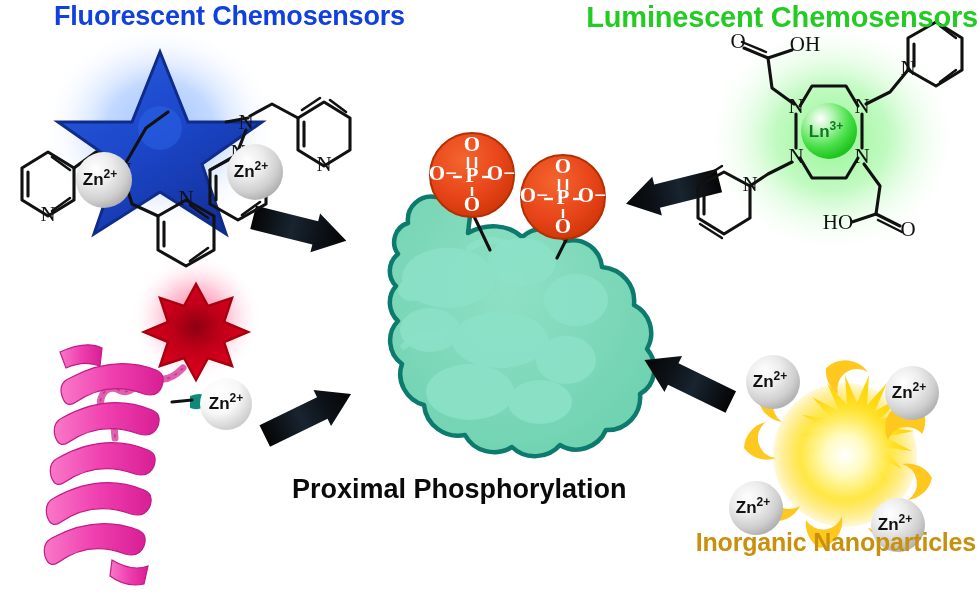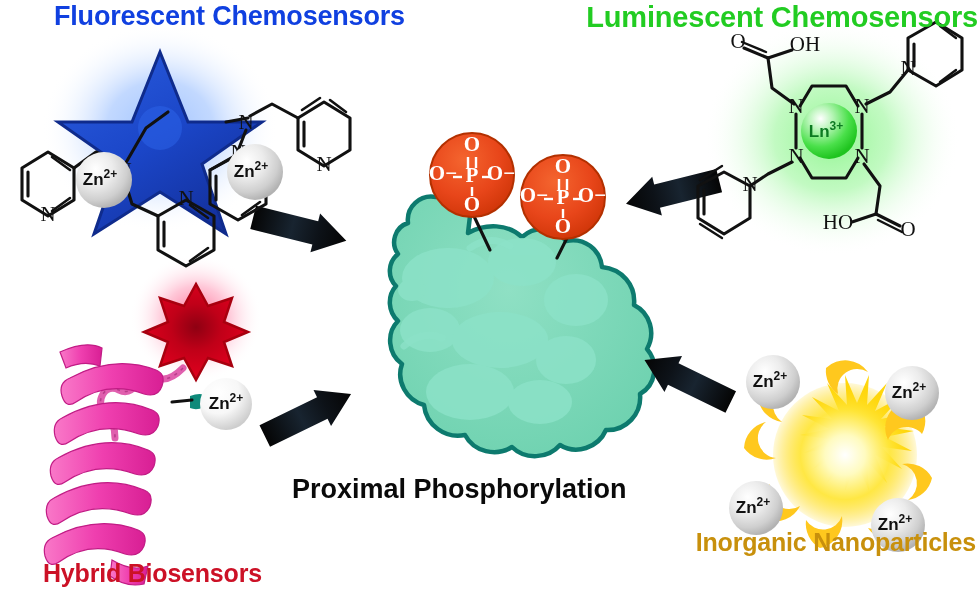--- a/index.html
+++ b/index.html
@@ -357,20 +357,19 @@
         <circle cx="898" cy="525" r="27" fill="url(#gZn)"></circle>
         <text class="zlab" x="895" y="526">
           <tspan>Zn</tspan><tspan class="zsup" dy="-6">2+</tspan>
         </text>
       </g>
     </g>
   </svg>
 
   <div class="lbl" id="lbl-fluor">Fluorescent Chemosensors</div>
   <div class="lbl" id="lbl-lumin">Luminescent Chemosensors</div>
-  <div class="lbl" id="lbl-hybrid">Hybrid Biosensors</div>
   <div class="lbl" id="lbl-inorg">Inorganic Nanoparticles</div>
 
   <div id="center-title">
     <div>Proximal Phosphorylation</div>
   </div>
 
 </div>
 
 </body></html>

